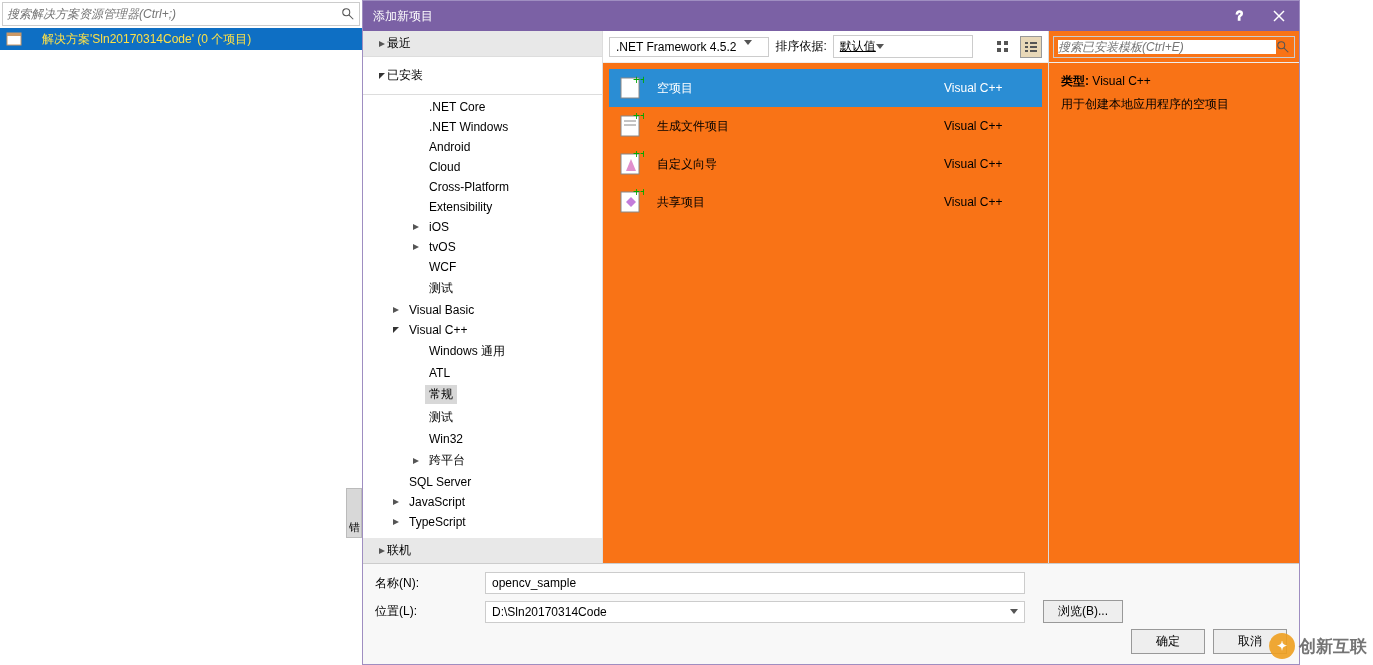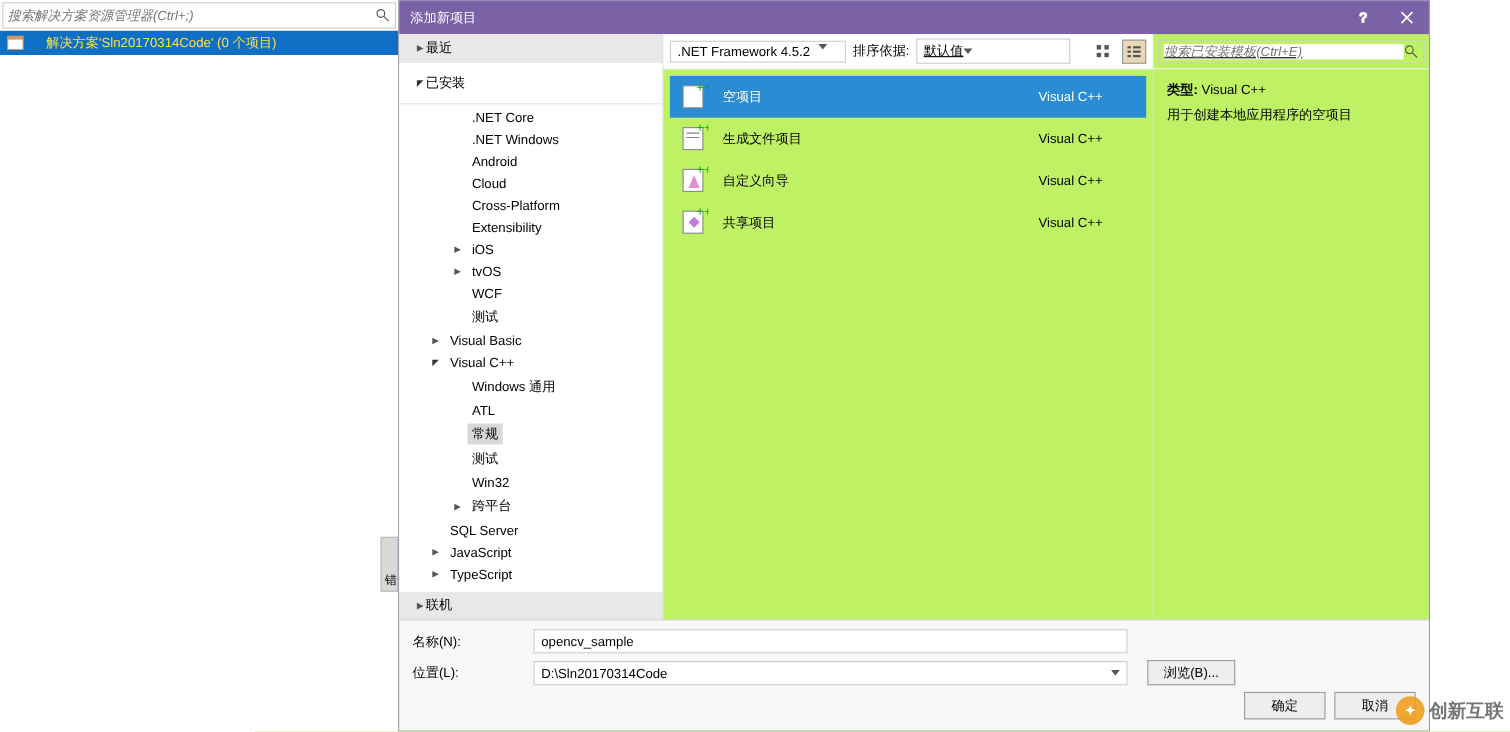--- a/index.html
+++ b/index.html
@@ -7,21 +7,21 @@
 
 
 .solution-panel { position: absolute; left: 0; top: 0; width: 362px; height: 665px; background: #fff; }
 .solution-search { display: flex; align-items: center; height: 24px; border: 1px solid #ccc; margin: 2px; padding: 0 4px; background: #fff; }
 .solution-search input { flex: 1; border: none; outline: none; color: #999; font-style: italic; }
 .search-icon-svg { width: 14px; height: 14px; fill: #555; }
 .solution-root { display: flex; align-items: center; height: 22px; background: #0e6fc4; color: #fde047; padding: 0 6px; gap: 20px; }
 .solution-icon { width: 16px; height: 16px; display: inline-flex; align-items: center; justify-content: center; }
 
 
-.dialog { position: absolute; left: 362px; top: 0; width: 938px; height: 665px; border: 1px solid #9f8ec1; background: #bef264; display: flex; flex-direction: column; }
+.dialog { position: absolute; left: 362px; top: 0; width: 938px; height: 665px; border: 1px solid #9f8ec1; background: #f97316; display: flex; flex-direction: column; }
 .titlebar { height: 30px; background: #7b61a5; color: #fff; display: flex; align-items: center; padding-left: 10px; }
 .titlebar-text { flex: 1; }
 .titlebar-btn { width: 40px; height: 30px; display: flex; align-items: center; justify-content: center; cursor: pointer; }
 .titlebar-btn svg { width: 12px; height: 12px; stroke: #fff; fill: none; stroke-width: 1.5; }
 
 .dialog-body { flex: 1; display: flex; min-height: 0; }
 
 
 .nav-tree { width: 240px; background: #f5f5f5; display: flex; flex-direction: column; border-right: 1px solid #ddd; }
 .tree-section { padding: 6px 0; }
@@ -54,21 +54,21 @@
 .template-row { display: flex; align-items: center; height: 38px; padding: 0 8px; gap: 12px; cursor:pointer;}
 .template-row.selected { background: #2a8dd4; color: #fff; }
 .template-icon { width: 28px; height: 28px; display: flex; align-items: center; justify-content: center; }
 .template-icon svg { width: 26px; height: 26px; }
 .template-name { flex: 1; }
 .template-lang { width: 90px; text-align: left; }
 
 
 .info-panel { width: 250px; display: flex; flex-direction: column; }
 .info-search { height: 32px; border-bottom: 1px solid #eee; display: flex; align-items: center; padding: 4px; }
-.info-search-box { flex:1; border:1px solid #ccc; height:22px; display:flex; align-items:center; padding:0 4px;text-decoration:underline;}
+.info-search-box { flex:1; border:1px solid #ccc; height:22px; display:flex; align-items:center; padding:0 4px;}
 .info-search-box input { flex:1; border:none; outline:none; color:#999; font-style: italic;}
 .info-body { padding: 10px 12px; }
 .info-line { margin-bottom: 6px; }
 
 
 .dialog-footer { border-top: 1px solid #ccc; background: #f8f8f8; padding: 8px 12px 10px 12px; }
 .form-row { display: flex; align-items: center; margin-bottom: 6px; gap: 10px; }
 .form-label { width: 100px; }
 .form-input { border: 1px solid #ccc; background: #fff; height: 22px; padding: 0 6px; }
 .form-input.name { width: 540px; }

